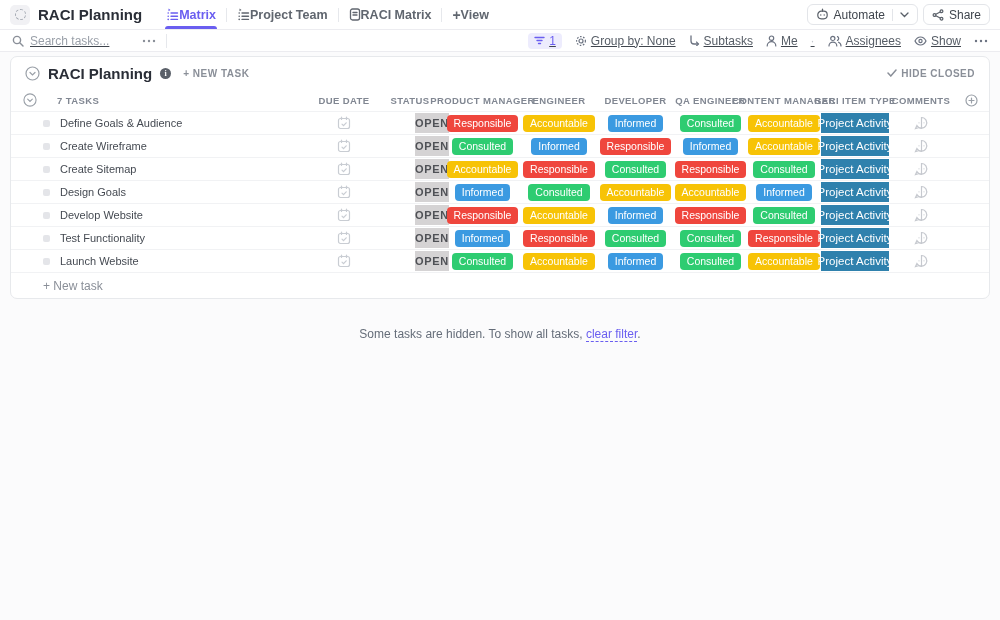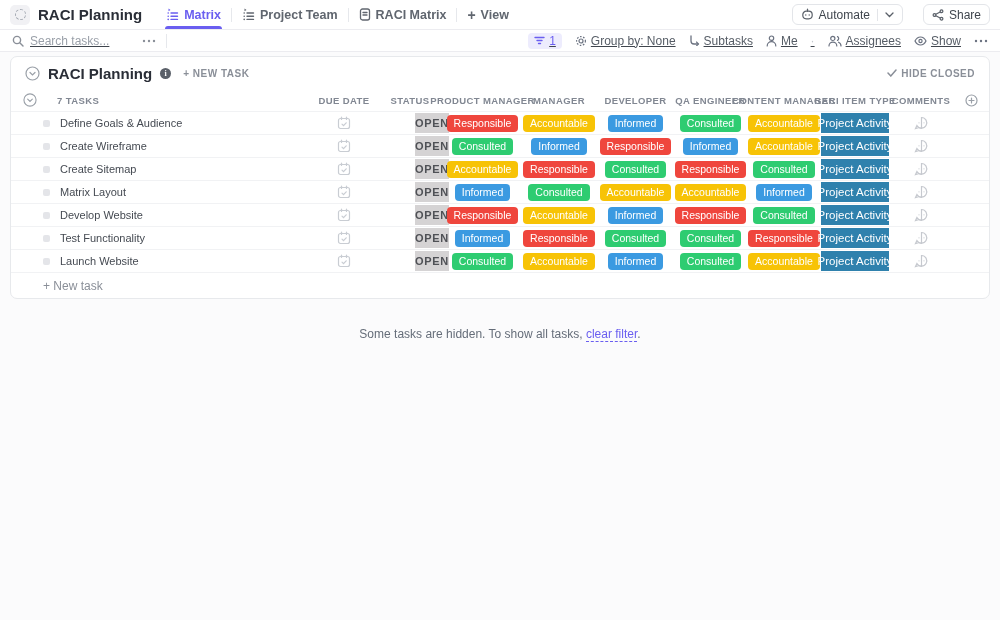--- a/index.html
+++ b/index.html
@@ -19,31 +19,31 @@
     width:20px;height:20px;border-radius:5px;background:#f1f1f4;
     display:flex;align-items:center;justify-content:center;margin-right:8px;
   }
   .spinner {
     width:11px;height:11px;border-radius:50%;
     border:1.6px dashed #a6abb4;
   }
   .page-title { font-size:15px; font-weight:bold; color:#2a2e37; margin-right:14px; }
   .tabs { display:flex; align-items:center; height:100%; }
   .tab {
-    display:flex; align-items:center; gap:5px; padding:8px 10px; height:100%;
+    display:flex; align-items:center; padding:8px 10px; height:100%;
     color:#60666f; font-size:12.5px; font-weight:bold; cursor:pointer; position:relative;
     white-space:nowrap;
   }
   .tab.active { color:var(--accent,#6a5ef0); }
   .tab.active::after {
     content:""; position:absolute; left:9px; right:9px; bottom:0; height:3px;
     background:var(--accent,#6a5ef0); border-radius:3px 3px 0 0;
   }
   .vsep { width:1px; height:14px; background:#e6e8ec; }
-  .topbar-right { margin-left:auto; display:flex; align-items:flex-start; gap:20px;padding-left:26px; }
+  .topbar-right { margin-left:auto; display:flex; align-items:flex-start; gap:5px;padding-left:26px; }
   .btn {
     display:flex; align-items:center; gap:5px; border:1px solid #e3e5e9; border-radius:6px;
     background:#fff; height:21px; padding:0 8px; font-size:12px; color:#3f454d; cursor:pointer;
     white-space:nowrap;
   }
   .btn .divider { width:1px; height:12px; background:#e3e5e9; margin:0 2px; }
   
   .toolbar {
     height:22px; background:#fff; border-bottom:1px solid #ececf0;
     display:flex; align-items:center; padding:0 12px; gap:10px;text-decoration:underline;
@@ -319,21 +319,21 @@
         <svg width="14" height="14" viewBox="0 0 15 15" fill="none" stroke="#9aa0a8" stroke-width="1.2" stroke-linecap="round">
           <circle cx="7.5" cy="7.5" r="6.5"></circle>
             <polyline points="5,6.5 7.5,9 10,6.5"></polyline>
         </svg>
       </span>
       <span>7 TASKS</span>
     </div>
     <div class="th">DUE DATE</div>
     <div class="th">STATUS</div>
     <div class="th">PRODUCT MANAGER</div>
-    <div class="th">MANAGER</div>
+    <div class="th">ENGINEER</div>
     <div class="th">DEVELOPER</div>
     <div class="th">QA ENGINEER</div>
     <div class="th">CONTENT MANAGER</div>
     <div class="th">RACI ITEM TYPE</div>
     <div class="th">COMMENTS</div>
     <div class="th">
       <span class="icon">
         <svg width="13" height="13" viewBox="0 0 13 13" fill="none" stroke="#9aa0a8" stroke-width="1.2" stroke-linecap="round">
           <circle cx="6.5" cy="6.5" r="5.5"></circle>
             <line x1="6.5" y1="4" x2="6.5" y2="9"></line>
@@ -499,21 +499,21 @@
               <circle cx="10" cy="6.8" r="0.6" fill="#c6c9cf" stroke="none"></circle>
         </svg>
       </span>
     </div>
     <div class="cell"></div>
   </div>
 
   <div class="grid-row trow">
     <div class="task-cell">
       <span class="drag-sq"></span>
-      <span class="task-name">Matrix Layout</span>
+      <span class="task-name">Design Goals</span>
     </div>
     <div class="cell">
       <span class="icon">
         <svg width="14" height="14" viewBox="0 0 14 14" fill="none" stroke="#c9cdd3" stroke-width="1.2" stroke-linecap="round">
           <rect x="1.5" y="2.5" width="11" height="10" rx="2"></rect>
           <line x1="4.5" y1="1.2" x2="4.5" y2="3.5"></line>
               <line x1="9.5" y1="1.2" x2="9.5" y2="3.5"></line>
           <polyline points="5,8.2 6.5,9.7 9.2,6.8"></polyline>
         </svg>
       </span>

